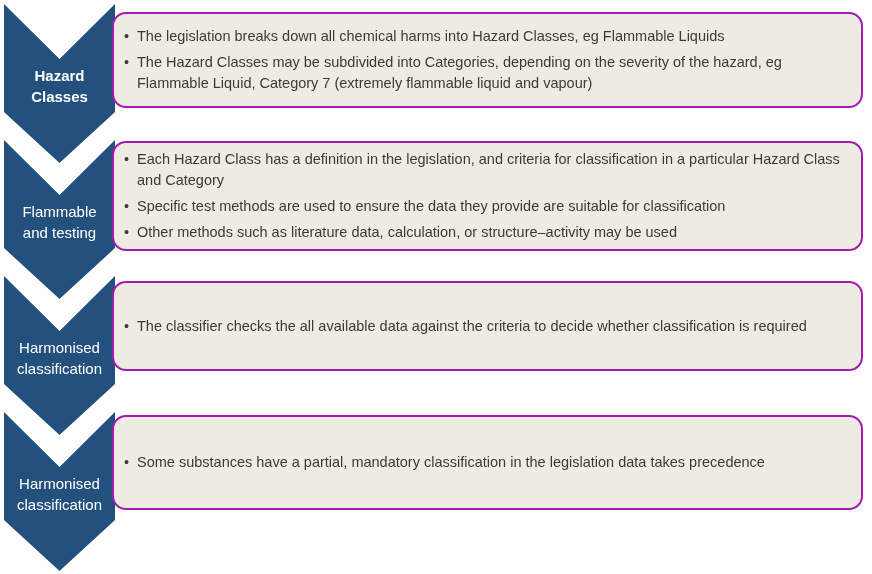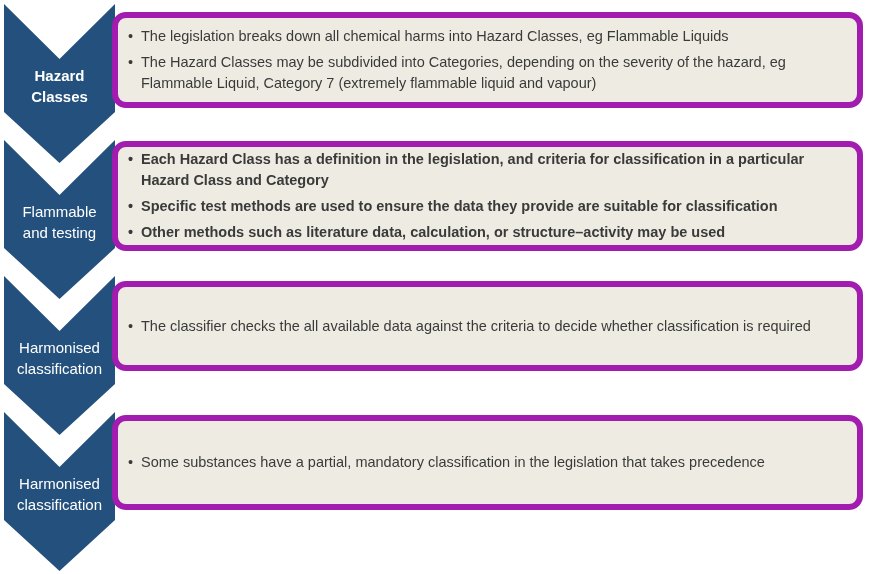--- a/index.html
+++ b/index.html
@@ -44,21 +44,21 @@
     text-align: center;
     color: #ffffff;
     font-size: 15px;
     line-height: 21px;
   }
   .textbox {
     position: absolute;
     left: 112px;
     width: 751px;
     background: #EEECE2;
-    border: 6px solid #a21caf;
+    border: 2px solid #a21caf;
     border-radius: 14px;
     box-sizing: border-box;
     display: flex;
     align-items: center;
   }
   .textbox ul {
     list-style: none;
     margin: 0;
     padding: 4px 16px 4px 8px;
   }
@@ -76,21 +76,21 @@
     left: 2px;
     top: 0;
     color: #3A3A3A;
   }
   
   .chev-0 { top: 4px; font-weight: bold; }
   .chev-1 { top: 140px; }
   .chev-2 { top: 276px; }
   .chev-3 { top: 412px; }
   .box-0 { top: 12px;  height: 96px;  }
-  .box-1 { top: 141px; height: 110px; font-weight: bold; }
+  .box-1 { top: 141px; height: 110px; }
   .box-2 { top: 281px; height: 90px; }
   .box-3 { top: 415px; height: 95px;  }
 </style>
 </head>
 <body>
 
 <div class="canvas">
 
   <div class="chevron chev-0">
     <svg viewBox="0 0 111 159" aria-hidden="true">
@@ -132,17 +132,17 @@
   </div>
 
   <div class="chevron chev-3">
     <svg viewBox="0 0 111 159" aria-hidden="true">
       <polygon points="0,0 55.5,55 111,0 111,108 55.5,159 0,108"></polygon>
     </svg>
     <div class="label">Harmonised classification</div>
   </div>
   <div class="textbox box-3">
     <ul>
-      <li>Some substances have a partial, mandatory classification in the legislation that takes precedence</li>
+      <li>Some substances have a partial, mandatory classification in the legislation data takes precedence</li>
     </ul>
   </div>
 
 </div>
 
 </body></html>

